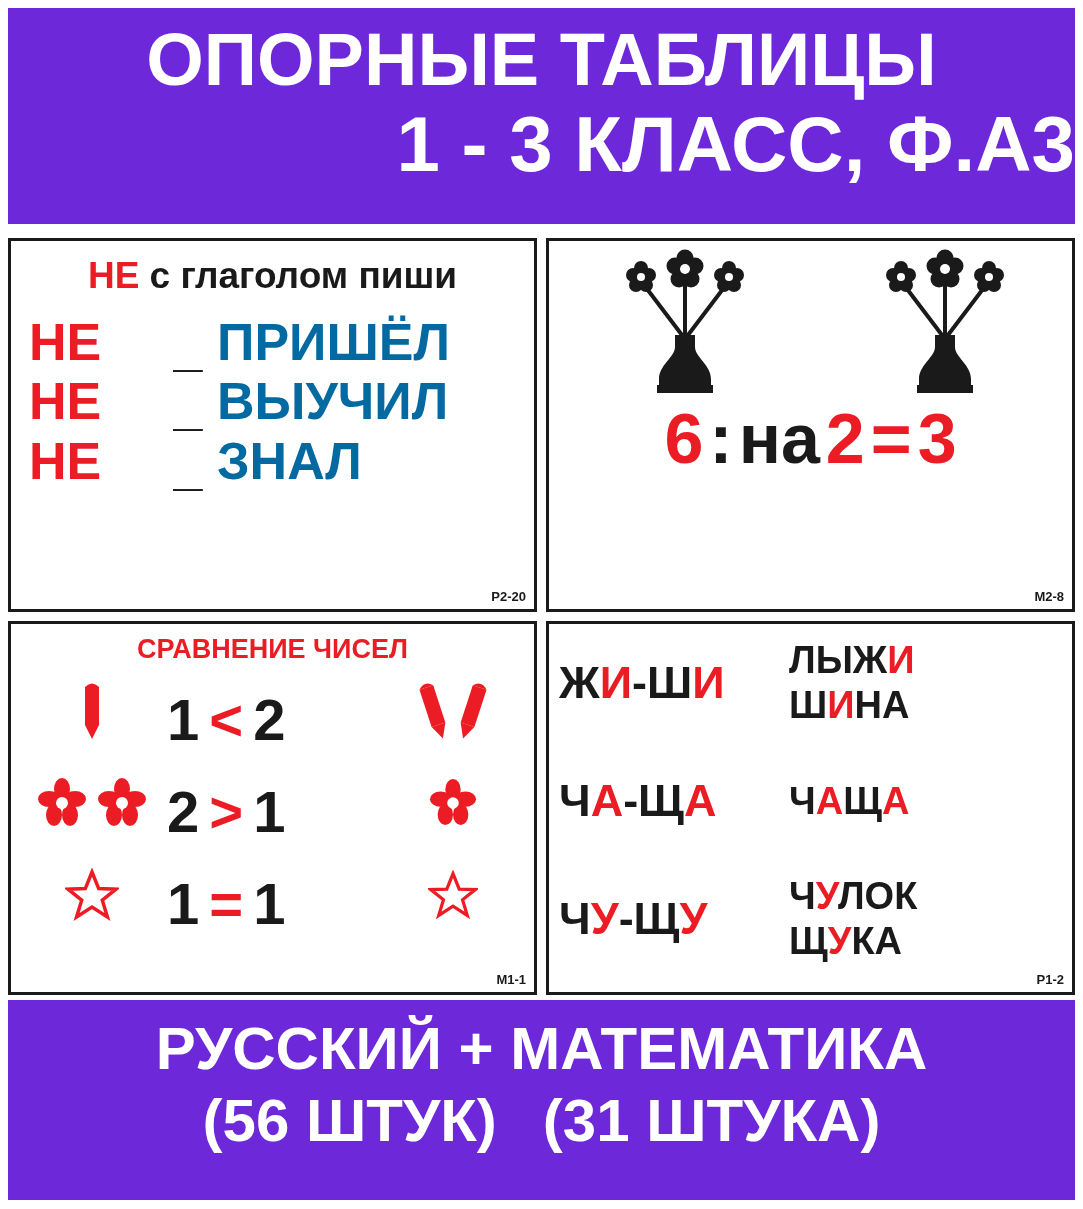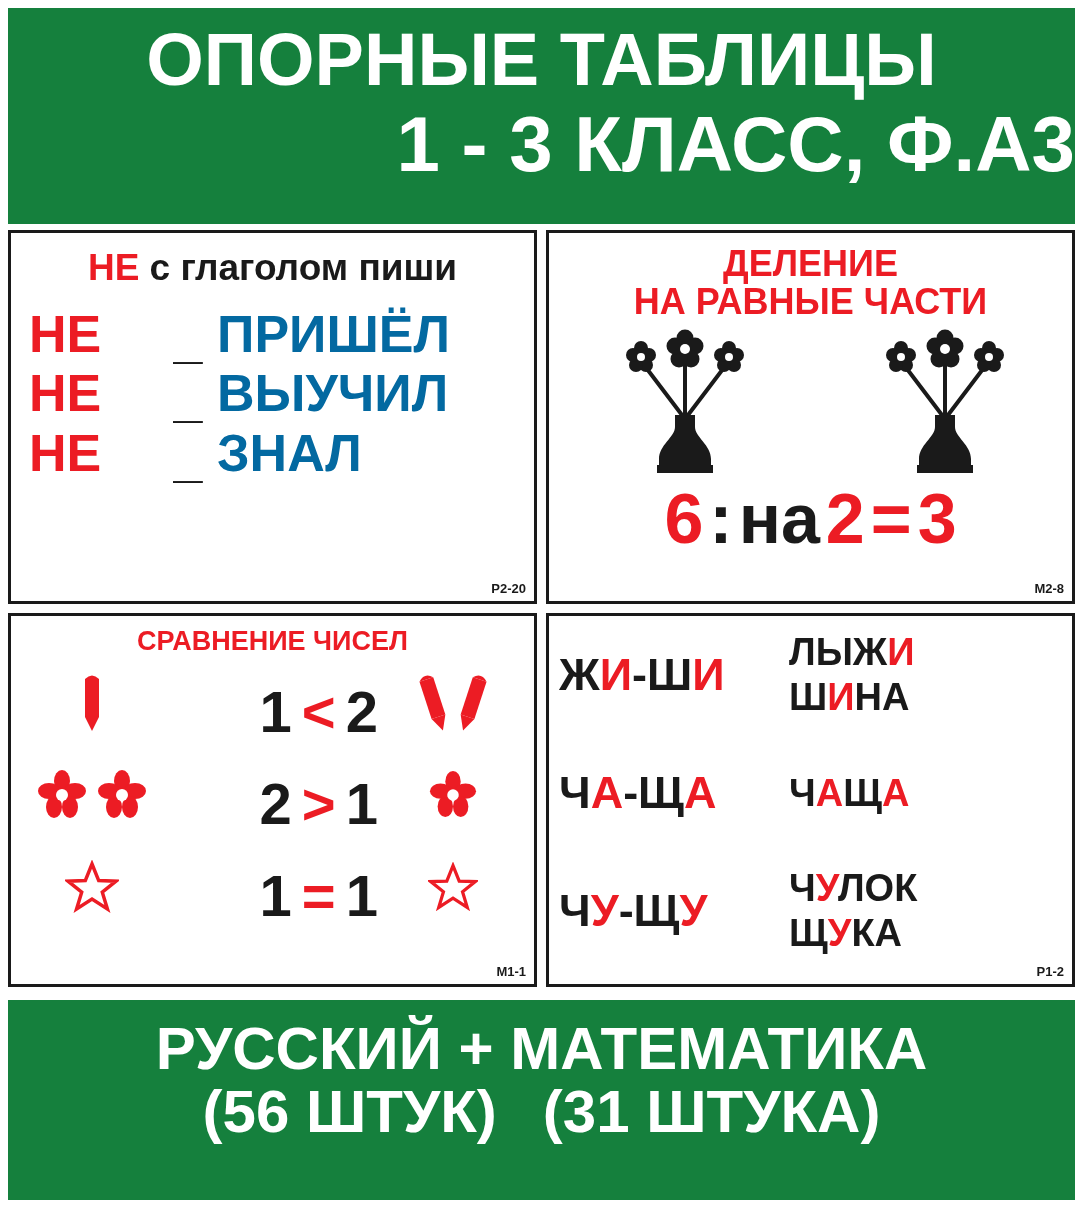--- a/index.html
+++ b/index.html
@@ -16,21 +16,21 @@
   .page {
     position: relative;
     width: 1083px;
     height: 1209px;
     background: #ffffff;
     box-sizing: border-box;
   }
 
   
   .banner {
-    background: #15803d;
+    background: #6d28d9;
     color: #ffffff;
     text-align: center;
     font-weight: bold;
     letter-spacing: 0px;
     box-sizing: border-box;
   }
   .banner-line {
     line-height: 1.02;
     white-space: nowrap;
     font-weight: bold;
@@ -59,32 +59,32 @@
     top: 1000px;
     width: 1067px;
     height: 200px;
     padding-top: 18px;
   }
   #footer-banner .banner-line {
     font-size: 60px;
   }
   #footer-banner .banner-line.l2 {
     font-size: 60px;
-    margin-top: 2px;
+    margin-top: 11px;
   }
   #footer-banner .gap {
     display: inline-block;
     width: 46px;
   }
 
   
   .grid {
     position: absolute;
     left: 8px;
-    top: 230px;
+    top: 238px;
     width: 1067px;
     height: 762px;
     display: grid;
     grid-template-columns: 529px 529px;
     grid-template-rows: 374px 374px;
     gap: 9px;
   }
   .card {
     position: relative;
     background: #ffffff;
@@ -195,21 +195,21 @@
   #card-cmp .cmp-left,
   #card-cmp .cmp-right {
     width: 150px;
     display: flex;
     align-items: center;
     justify-content: center;
     gap: 10px;
   }
   #card-cmp .cmp-mid {
     flex: 1;
-    text-align: right;
+    text-align: left;
     font-size: 58px;
     font-weight: bold;
     color: #1a1a1a;
     white-space: nowrap;
     margin-top: 16px;
   }
   #card-cmp .cmp-mid .sign { color: #ec1c24; padding: 0 10px; }
 
   
   #card-zhi .zhi-row {
@@ -266,24 +266,20 @@
         <div class="ne-row">
           <span class="ne-word">НЕ</span>
           <span class="ne-dash">_</span>
           <span class="ne-verb">ЗНАЛ</span>
         </div>
       </div>
       <div class="card-code">Р2-20</div>
     </div>
 
     <div class="card" id="card-div">
-      <div class="title">
-        <div>ДЕЛЕНИЕ</div>
-        <div>НА РАВНЫЕ ЧАСТИ</div>
-      </div>
 
       <div class="flowers">
 
         <div class="vase-group vg1">
           <svg width="140" height="150" viewBox="0 0 140 150">
             <g fill="#1a1a1a">
 
               <path d="M70 92 L26 34 M70 92 L70 28 M70 92 L114 34" stroke="#1a1a1a" stroke-width="4" fill="none"></path>
 
               <g transform="translate(26,30)">

